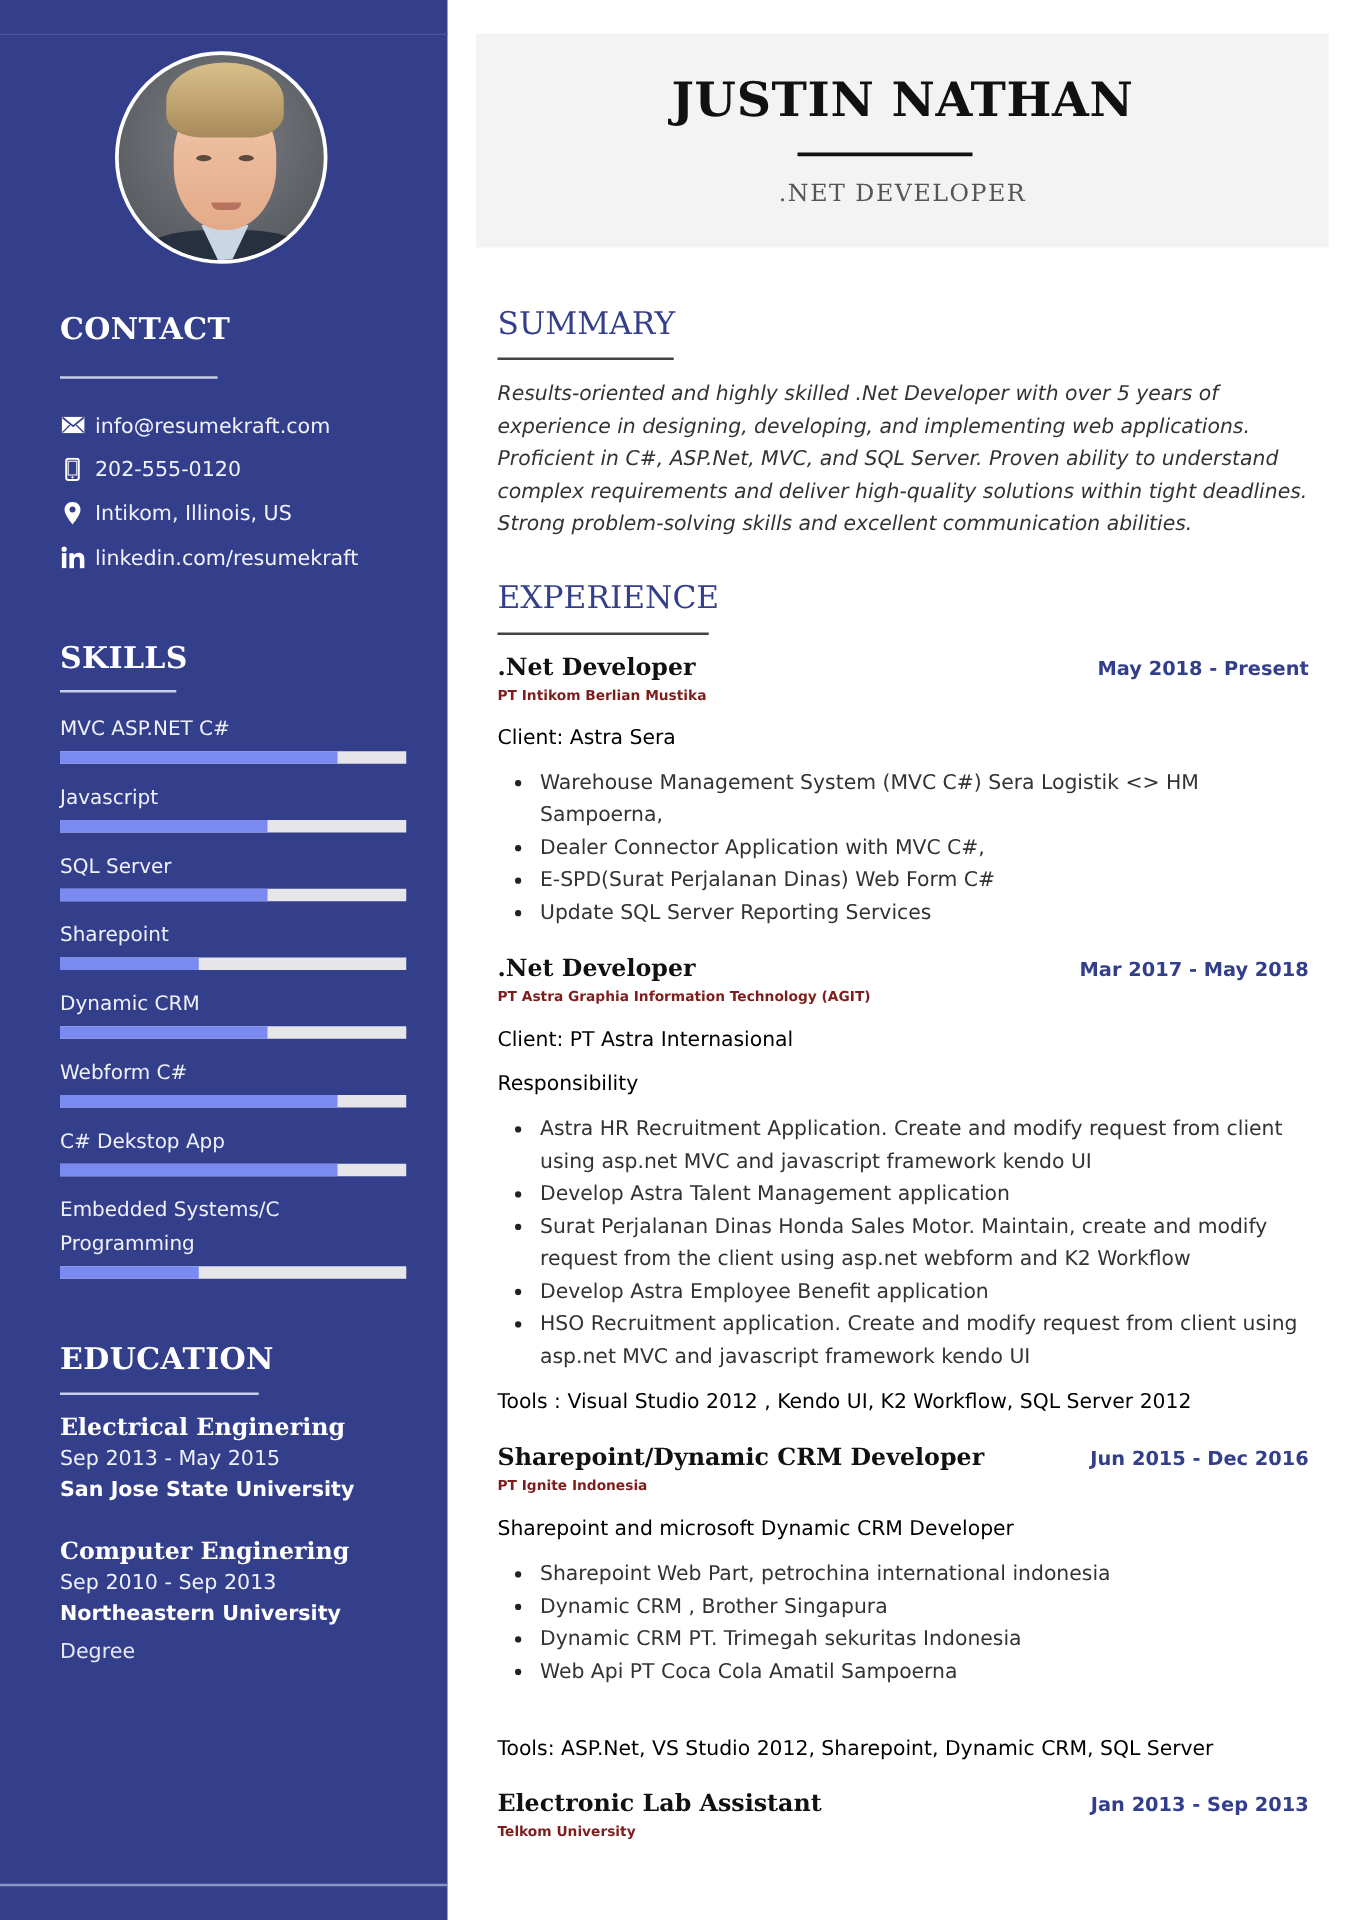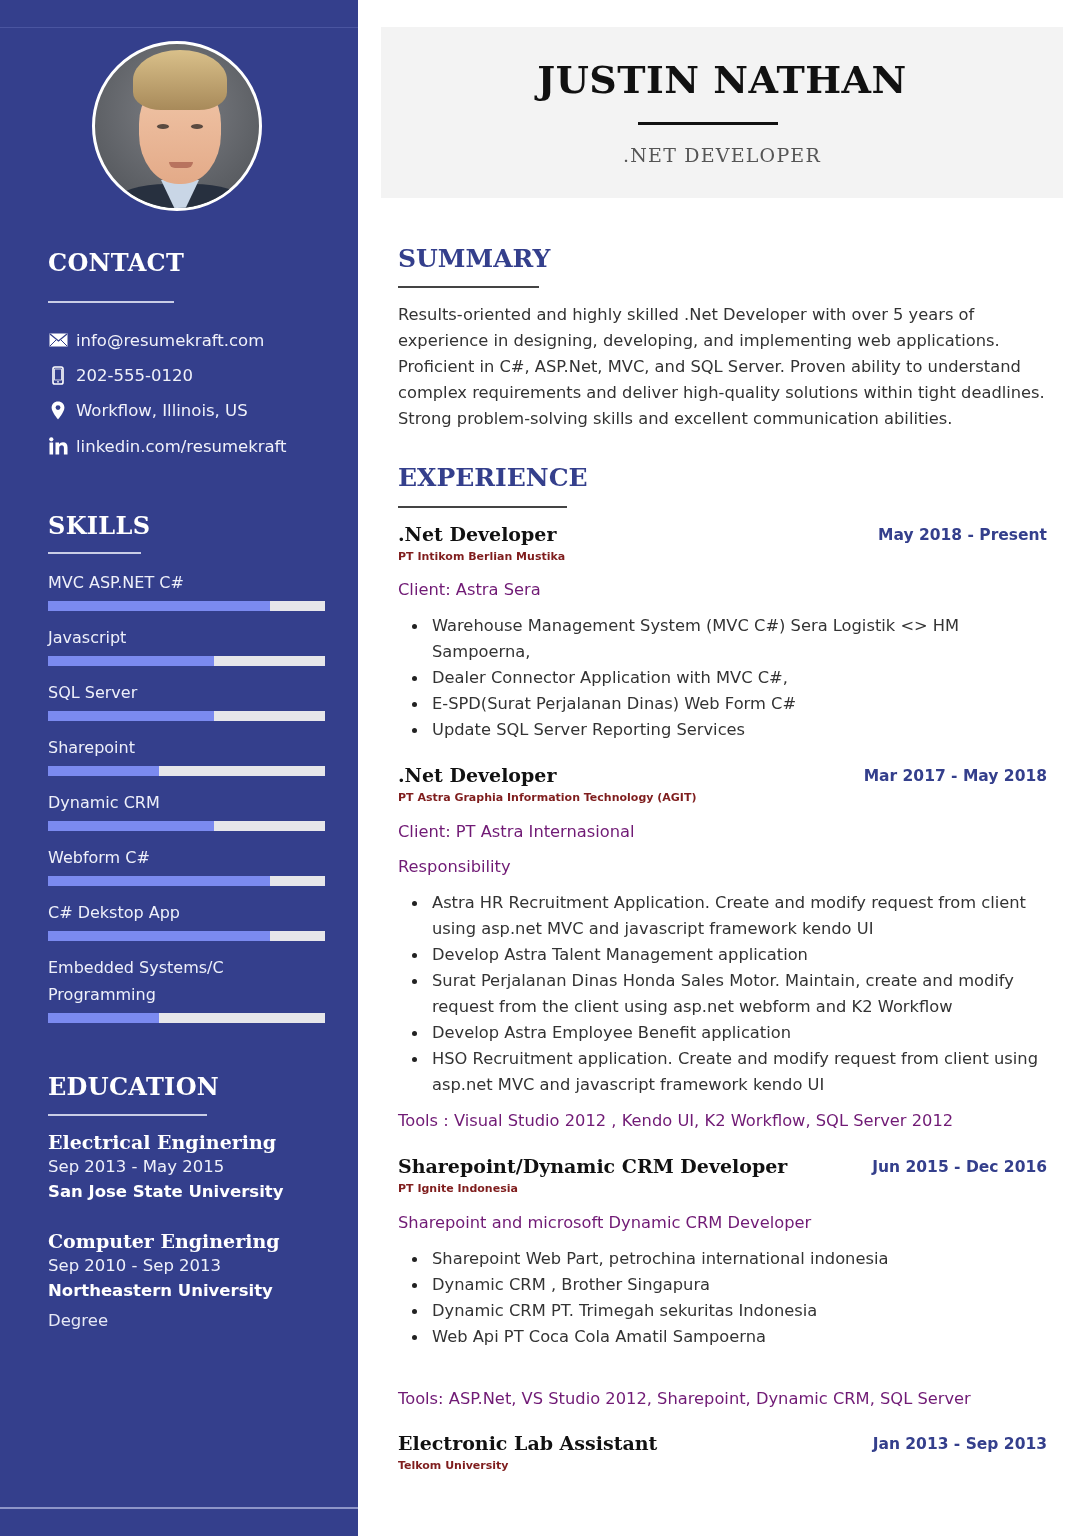--- a/index.html
+++ b/index.html
@@ -53,29 +53,29 @@
   }
   .name {
     position: absolute; left: 0; top: 52px; width: 682px; text-align: center;
     font-family: "DejaVu Serif", serif; font-weight: bold; font-size: 38px; color: #111111;
     transform: translateY(-50%); letter-spacing: 0.5px;
   }
   .name-rule { position: absolute; left: 257px; top: 95px; width: 140px; height: 3px; background: #111111; }
   .role { position: absolute; left: 0; top: 117px; width: 682px; text-align: center;
     font-family: "DejaVu Serif", serif; font-size: 19px; color: #555555; letter-spacing: 1.2px; }
 
-  .main-heading { position: absolute; left: 398px; font-family: "DejaVu Serif", serif; font-weight: bold; font-size: 25px; color: #343f8c; }
+  .main-heading { position: absolute; left: 398px; font-family: "DejaVu Serif", serif; font-weight: normal; font-size: 25px; color: #343f8c; }
   .main-rule { position: absolute; left: 398px; height: 2px; background: #444444; }
 
-  .para { position: absolute; left: 398px; width: 660px; font-size: 16.3px; line-height: 26px; color: #333333; }
+  .para { position: absolute; left: 398px; width: 660px; font-size: 16.3px; line-height: 26px; color: #333333; font-style: italic; }
 
   .job-title { position: absolute; left: 398px; font-family: "DejaVu Serif", serif; font-weight: bold; font-size: 19px; color: #111111; }
   .job-date { position: absolute; right: 38px; font-size: 15.5px; font-weight: bold; color: #343f8c; }
   .job-company { position: absolute; left: 398px; font-size: 11px; font-weight: bold; color: #7f1d1d; }
-  .job-line { position: absolute; left: 398px; font-size: 16.3px; color: #701a75; }
+  .job-line { position: absolute; left: 398px; font-size: 16.3px; color: #000000; }
 
   .bullets { position: absolute; left: 398px; width: 650px; list-style: none; }
   .bullets li { position: relative; padding-left: 34px; font-size: 16.3px; line-height: 26px; color: #333333; }
   .bullets li::before { content: ""; position: absolute; left: 14px; top: 11px; width: 5px; height: 5px; border-radius: 50%; background: #222; }
 </style>
 </head>
 <body>
 
 <aside class="sidebar">
   <div class="top-rule"></div>
@@ -113,21 +113,21 @@
     </span>
     <span class="txt">202-555-0120</span>
   </div>
   <div class="contact-row" style="top:399px;">
     <span class="ic">
       <svg width="14" height="19" viewBox="0 0 14 19">
           <path d="M7 0.5 C3.2 0.5 0.6 3.2 0.6 6.8 C0.6 11 7 18.5 7 18.5 C7 18.5 13.4 11 13.4 6.8 C13.4 3.2 10.8 0.5 7 0.5 Z" fill="#ffffff"></path>
           <circle cx="7" cy="6.6" r="2.4" fill="#343f8c"></circle>
         </svg>
     </span>
-    <span class="txt">Workflow, Illinois, US</span>
+    <span class="txt">Intikom, Illinois, US</span>
   </div>
   <div class="contact-row" style="top:435px;">
     <span class="ic">
       <svg width="19" height="18" viewBox="0 0 19 18">
           <rect x="0.5" y="5.5" width="3.6" height="12" fill="#ffffff"></rect>
           <circle cx="2.3" cy="2.3" r="2.1" fill="#ffffff"></circle>
           <path d="M6.5 5.5 H10 V7.3 C10.8 6 12.2 5.2 14 5.2 C16.8 5.2 18.5 6.9 18.5 10.3 V17.5 H14.9 V10.8 C14.9 9.2 14.2 8.3 12.8 8.3 C11.3 8.3 10.2 9.3 10.2 11 V17.5 H6.5 Z" fill="#ffffff"></path>
         </svg>
     </span>
     <span class="txt">linkedin.com/resumekraft</span>

